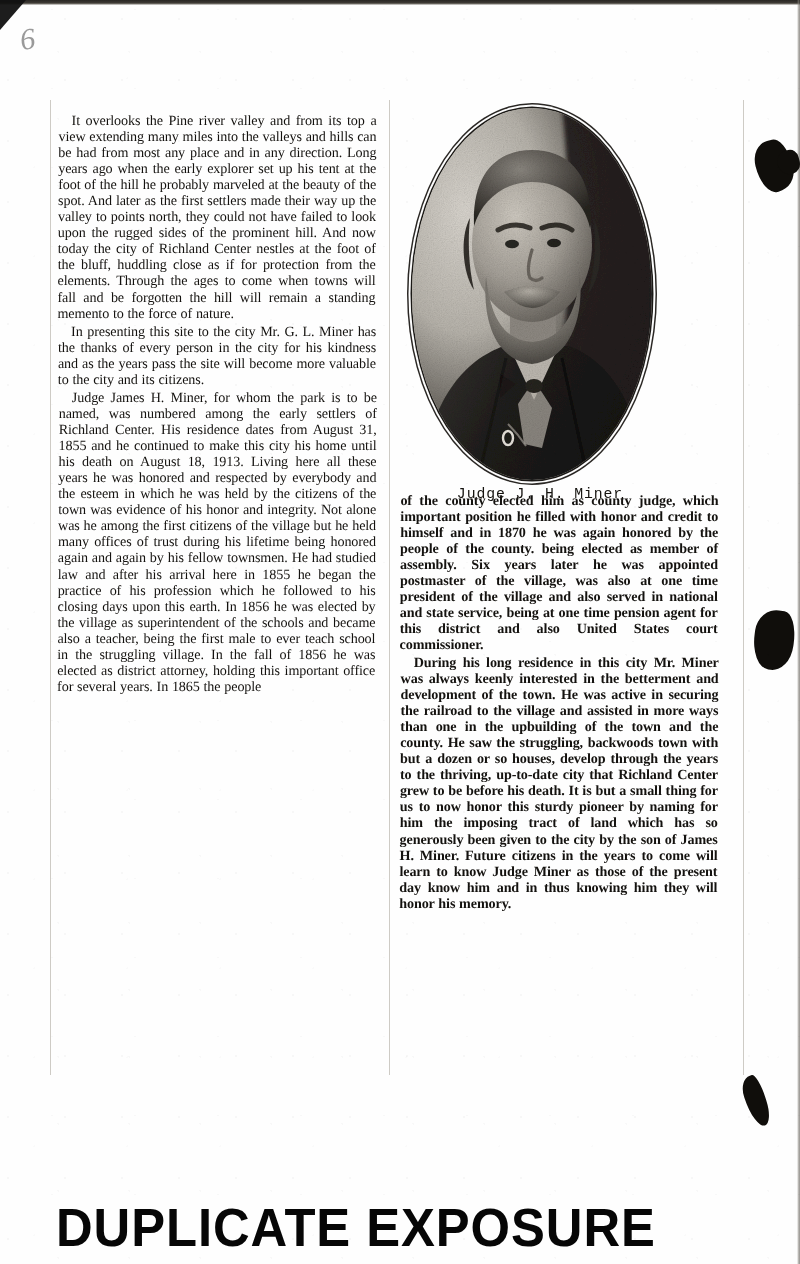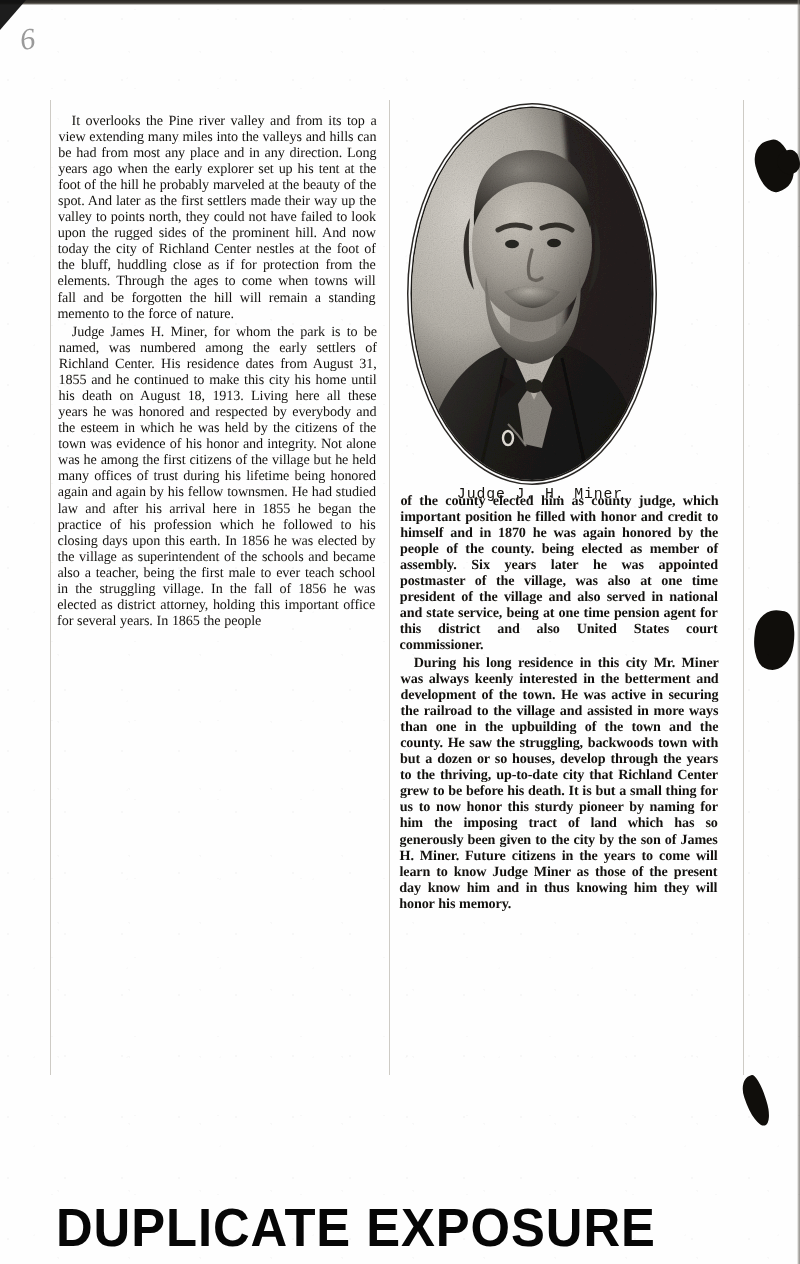--- a/index.html
+++ b/index.html
@@ -202,20 +202,21 @@
   <div class="folio-mark">6</div>
 
   <div class="clipping">
 
     <div class="col-rule rule-left"></div>
     <div class="col-rule rule-mid"></div>
     <div class="col-rule rule-right"></div>
 
     <div class="col col-left">
       <p class="para">It overlooks the Pine river valley and from its top a view extending many miles into the valleys and hills can be had from most any place and in any direction. Long years ago when the early explorer set up his tent at the foot of the hill he probably marveled at the beauty of the spot. And later as the first settlers made their way up the valley to points north, they could not have failed to look upon the rugged sides of the prominent hill. And now today the city of Richland Center nestles at the foot of the bluff, huddling close as if for protection from the elements. Through the ages to come when towns will fall and be forgotten the hill will remain a standing memento to the force of nature.</p>
+      <p class="para">In presenting this site to the city Mr. G. L. Miner has the thanks of every person in the city for his kindness and as the years pass the site will become more valuable to the city and its citizens.</p>
       <p class="para">Judge James H. Miner, for whom the park is to be named, was numbered among the early settlers of Richland Center. His residence dates from August 31, 1855 and he continued to make this city his home until his death on August 18, 1913. Living here all these years he was honored and respected by everybody and the esteem in which he was held by the citizens of the town was evidence of his honor and integrity. Not alone was he among the first citizens of the village but he held many offices of trust during his lifetime being honored again and again by his fellow townsmen. He had studied law and after his arrival here in 1855 he began the practice of his profession which he followed to his closing days upon this earth. In 1856 he was elected by the village as superintendent of the schools and became also a teacher, being the first male to ever teach school in the struggling village. In the fall of 1856 he was elected as district attorney, holding this important office for several years. In 1865 the people</p>
     </div>
 
     <div class="portrait-wrap">
       <div class="portrait">
         <svg viewBox="0 0 240 372" preserveAspectRatio="xMidYMid slice" aria-hidden="true">
           <defs>
             <radialGradient id="bgLight" cx="22%" cy="28%" r="85%">
               <stop offset="0%" stop-color="#d9d5ce"></stop>
               <stop offset="38%" stop-color="#b8b4ac"></stop>

